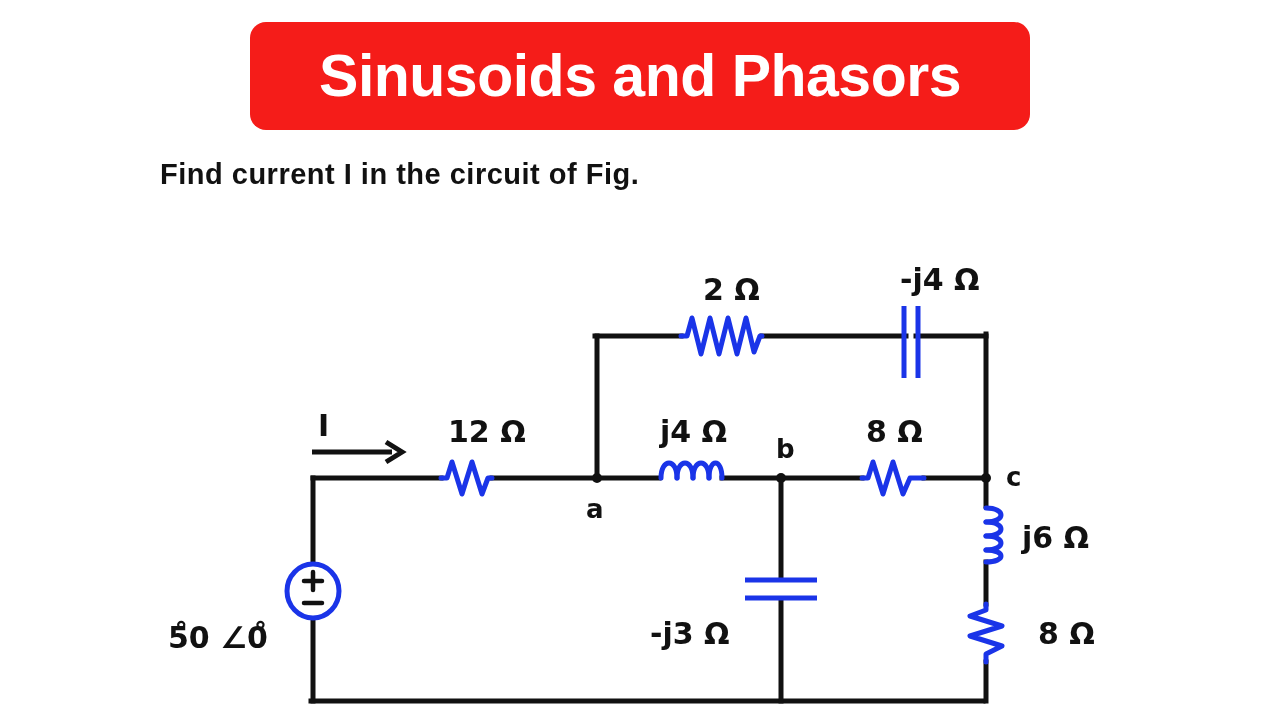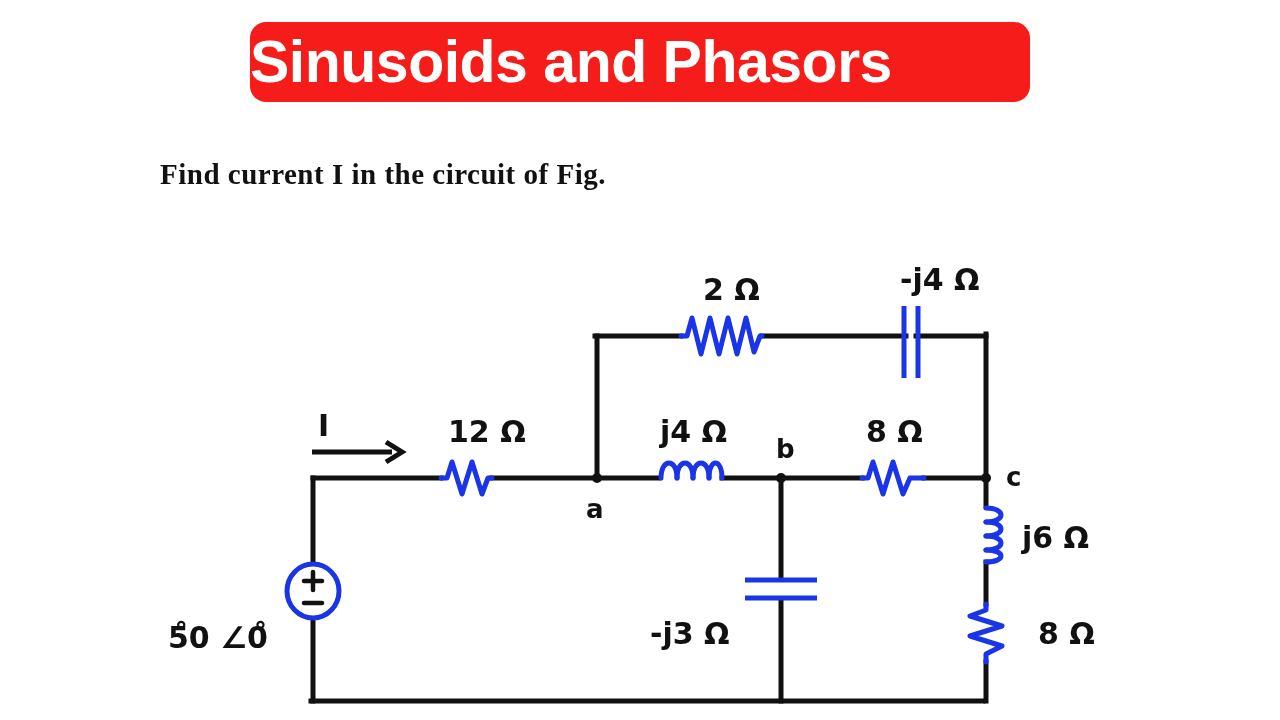--- a/index.html
+++ b/index.html
@@ -17,42 +17,43 @@
     height: 720px;
     background: #ffffff;
     overflow: hidden;
   }
   
   #title-banner {
     position: absolute;
     left: 250px;
     top: 22px;
     width: 780px;
-    height: 80px;
+    height: 108px;
     background: #f51c19;
     border-radius: 16px;
     display: flex;
     align-items: center;
+    justify-content: center;
     box-sizing: border-box;
   }
   #title-text {
     color: #ffffff;
     font-family: "Liberation Sans", sans-serif;
     font-weight: bold;
     font-size: 59px;
     letter-spacing: -0.5px;
     line-height: 1;
     white-space: nowrap;
   }
   
   #subtitle {
     position: absolute;
     left: 160px;
     top: 158px;
-    font-family: Liberation Serif, serif;
+    font-family: Liberation Sans, sans-serif;
     font-weight: bold;
     font-size: 29px;
     color: #111111;
     white-space: nowrap;
     letter-spacing: 0.5px;
   }
   
   #circuit-canvas {
     position: absolute;
     left: 0;

